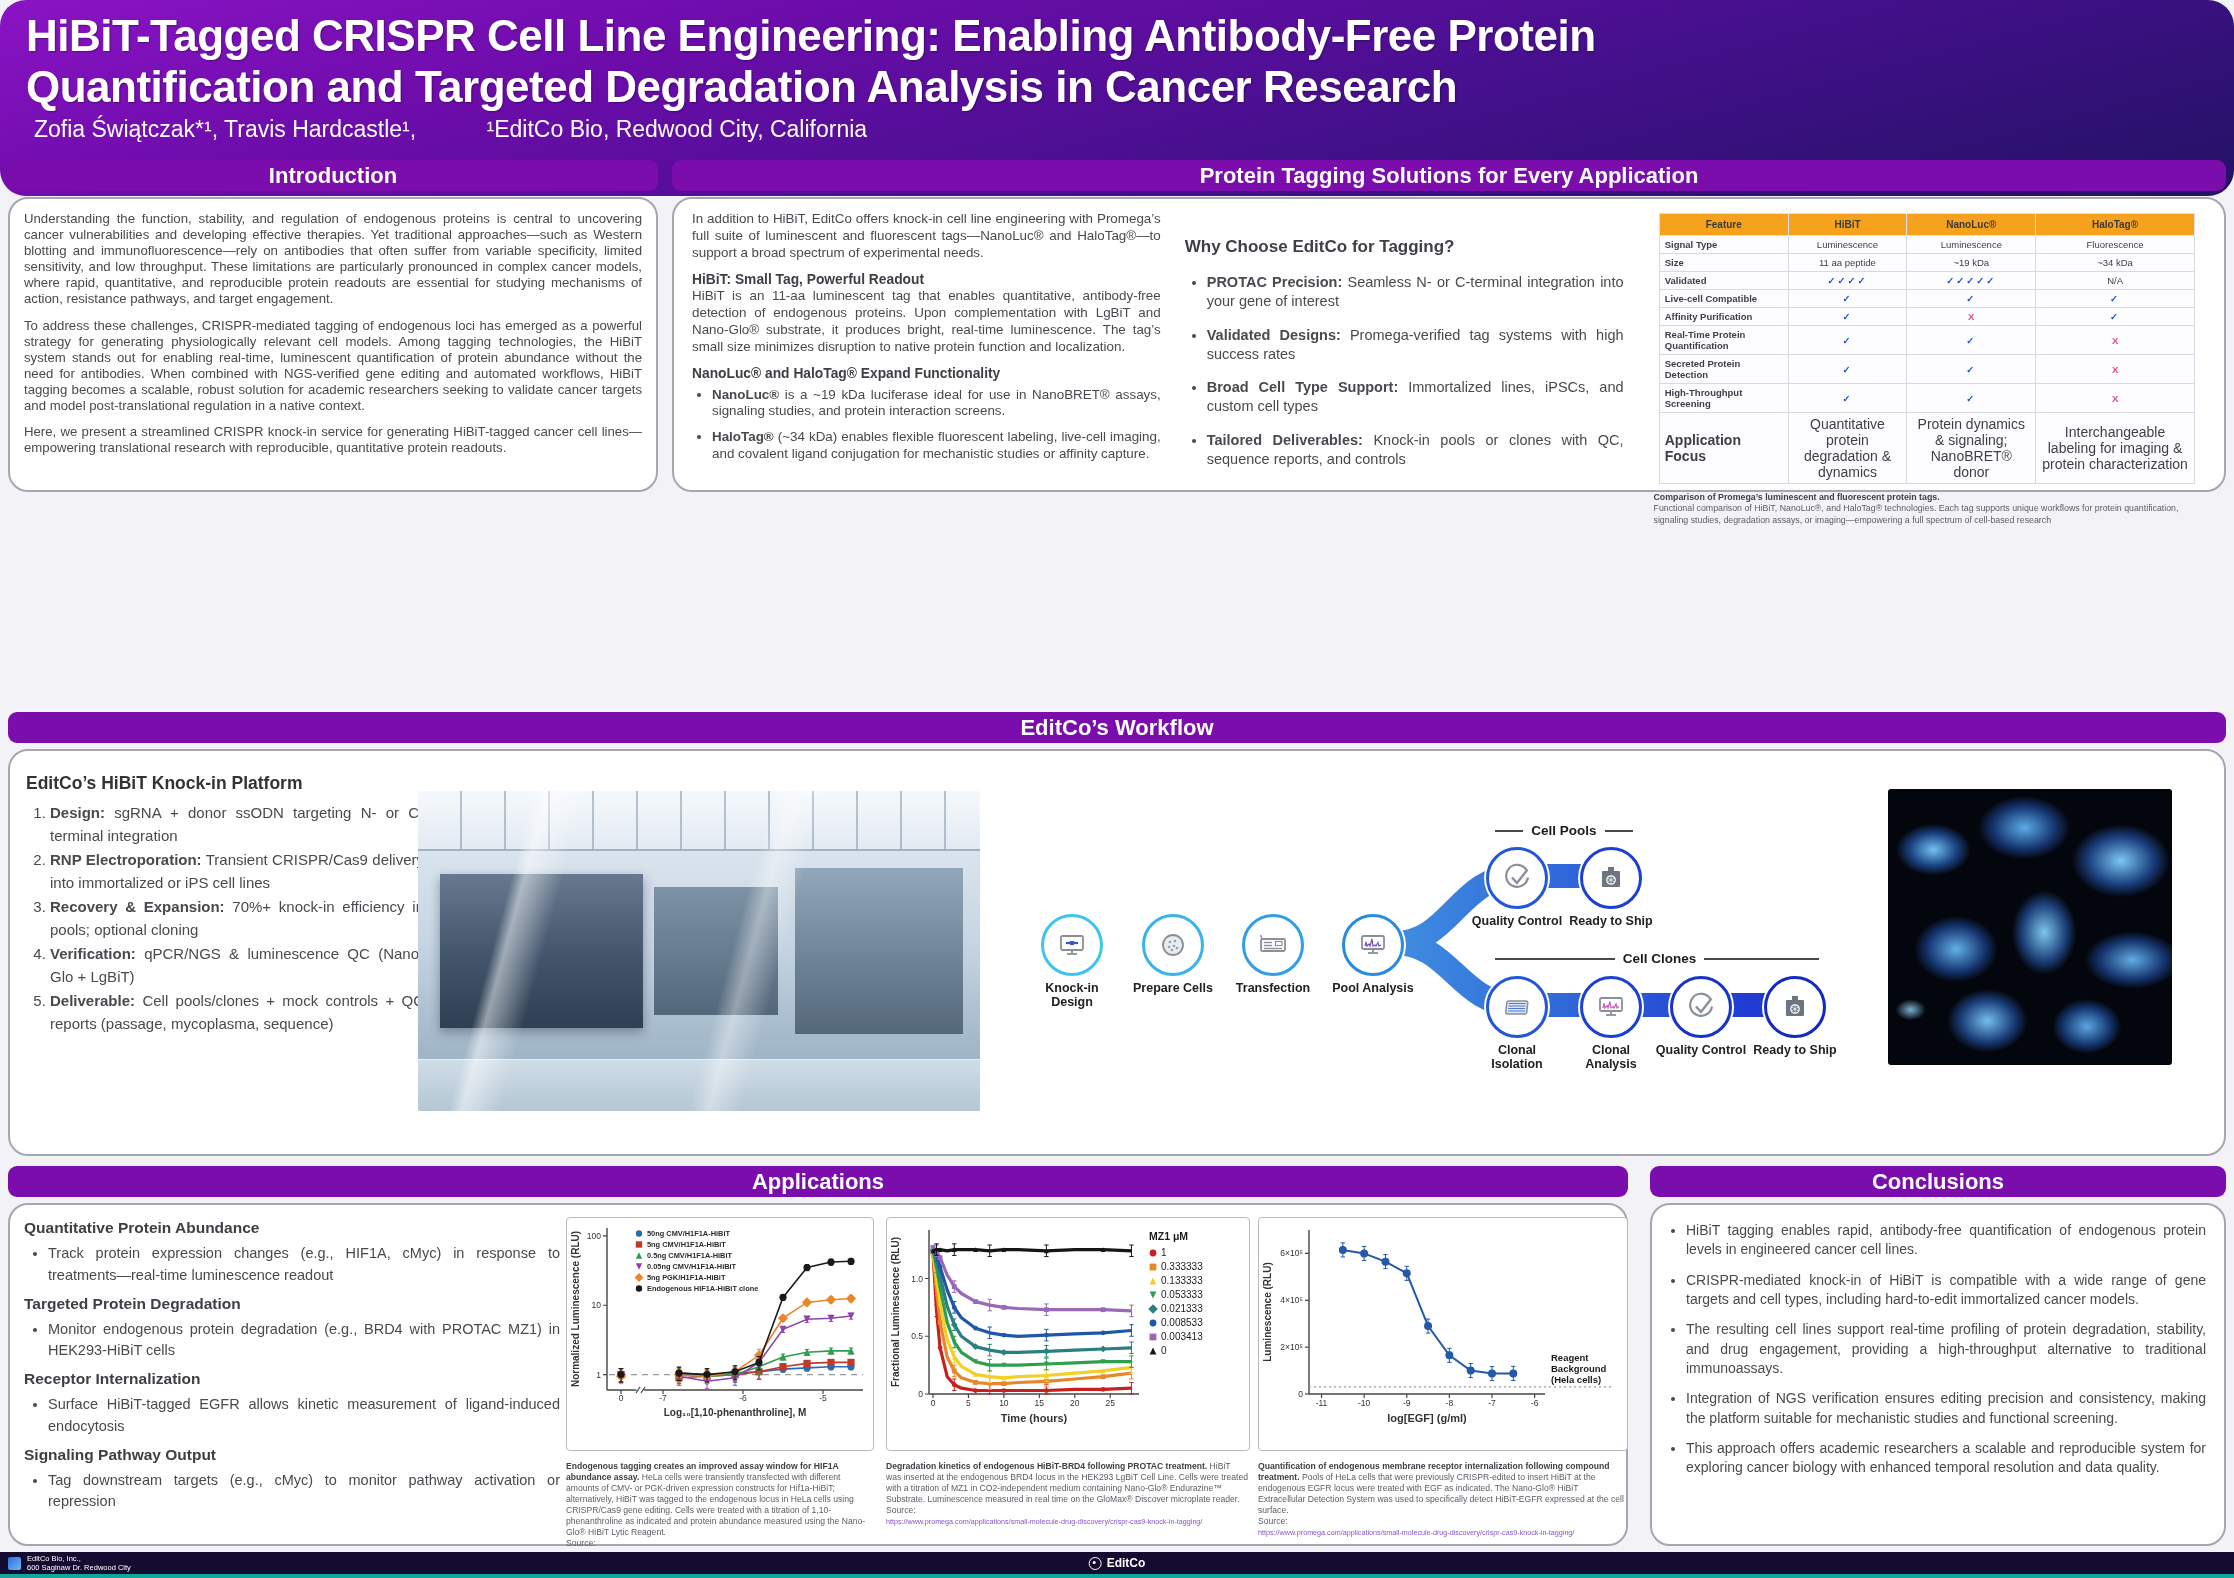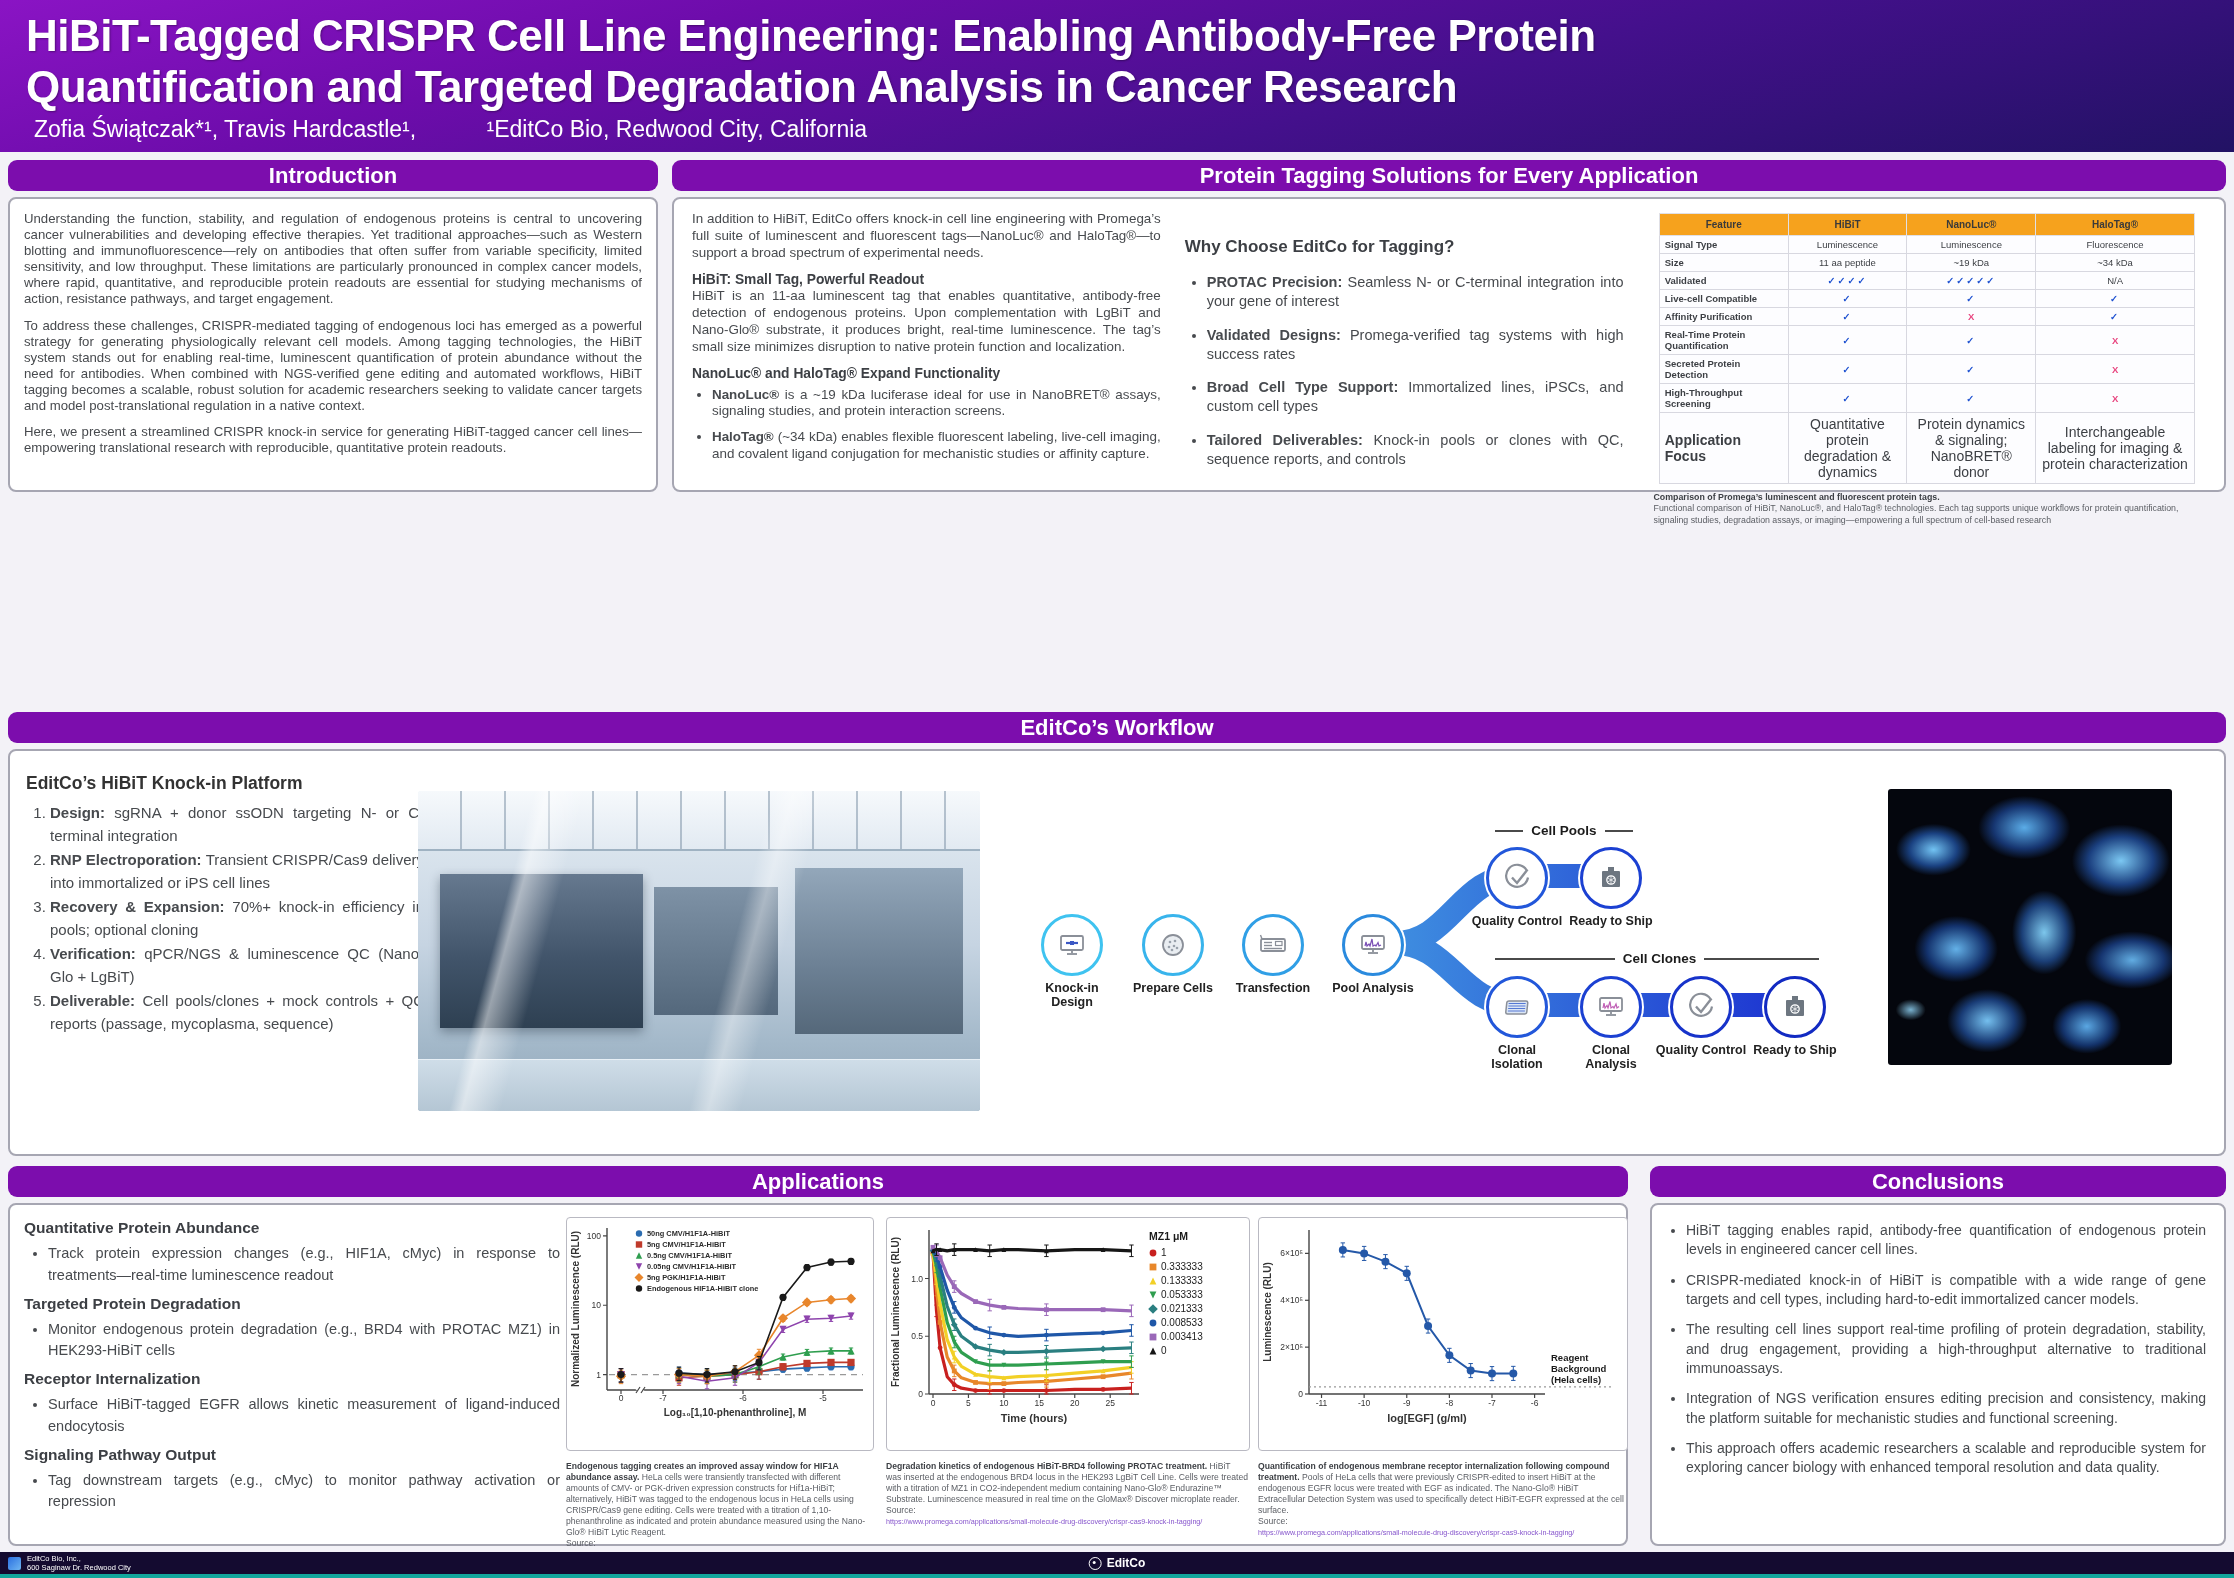--- a/index.html
+++ b/index.html
@@ -1,25 +1,25 @@
 <!DOCTYPE html>
 <html><head>
 <meta charset="utf-8">
 <style>
   html,body{margin:0;padding:0;}
   body{width:2234px;height:1578px;position:relative;background:#f3f2f7;font-family:"Liberation Sans",sans-serif;overflow:hidden;}
   .abs{position:absolute;}
   
-  .masthead{left:0;top:0;width:2234px;height:152px;background:linear-gradient(165deg,#8a14c4 0%,#6d0cab 28%,#44108c 62%,#221264 100%);color:#fff;}
+  .masthead{left:0;top:0;width:2234px;height:196px;background:linear-gradient(165deg,#8a14c4 0%,#6d0cab 28%,#44108c 62%,#221264 100%);color:#fff;border-radius:26px;}
   .masthead .t1{padding:10px 0 0 26px;font-size:44px;font-weight:800;line-height:1.16;letter-spacing:-0.5px;text-shadow:1px 1px 2px rgba(0,0,0,.35);}
   .masthead .authors{padding:4px 0 0 34px;font-size:23px;font-weight:400;}
   .masthead .authors .aff{margin-left:64px;}
   
   .bar{height:31px;background:#7c0dad;border-radius:9px;color:#fff;font-size:22px;font-weight:700;display:flex;align-items:center;justify-content:center;}
-  .panel{background:#fff;border:2px solid #a6a6b2;border-radius:8px;box-sizing:border-box;}
+  .panel{background:#fff;border:2px solid #a6a6b2;border-radius:20px;box-sizing:border-box;}
   
   #intro-paragraphs{padding:12px 14px;font-size:13.2px;line-height:1.22;color:#474a4e;text-align:justify;}
   #intro-paragraphs p{margin:0 0 10px 0;}
   
   .tg-grid{display:flex;padding:12px 18px;gap:24px;}
   .tg-c1{width:470px;font-size:13.4px;line-height:1.25;color:#474a4e;text-align:justify;}
   .tg-c1 h4{margin:10px 0 0 0;font-size:13.8px;color:#3c3f44;}
   .tg-c1 p{margin:0 0 8px 0;}
   .tg-c1 ul{margin:4px 0 8px 0;padding-left:20px;}
   .tg-c1 li{margin-bottom:9px;}

